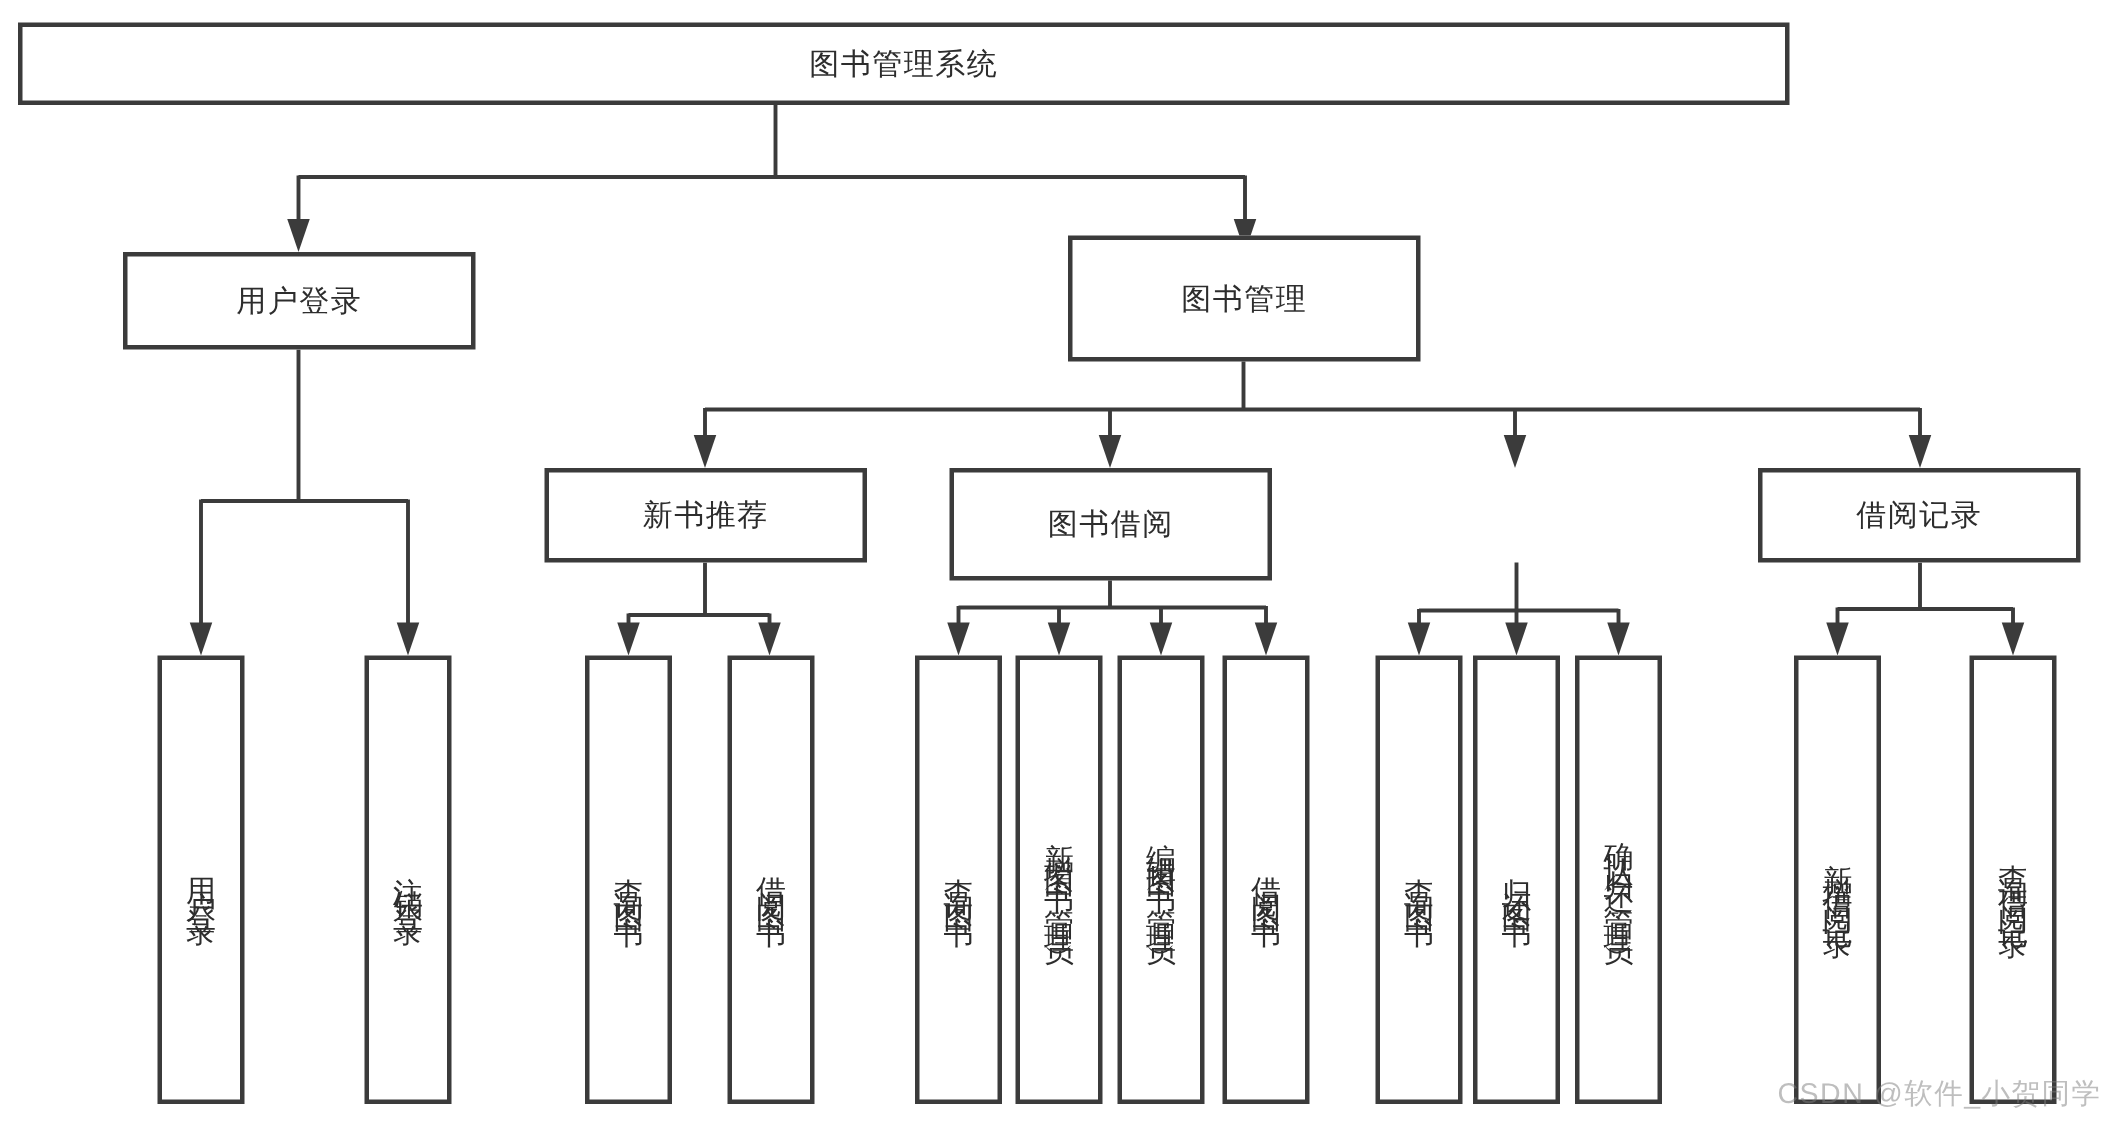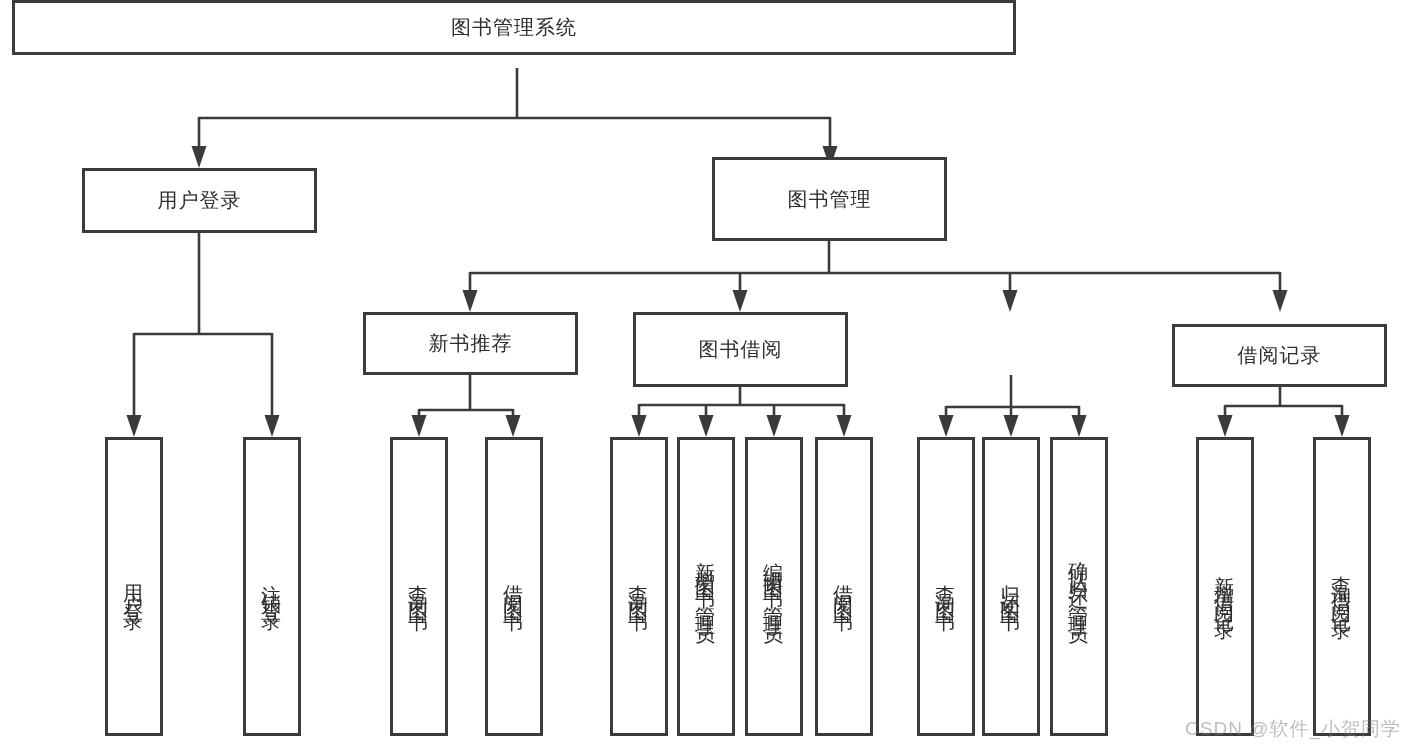--- a/index.html
+++ b/index.html
@@ -31,27 +31,27 @@
   .vbox { width: 58px; top: 437px; height: 299px; }
   .vbox .vlabel {
     writing-mode: vertical-rl;
     text-orientation: mixed;
     font-size: 20px;
     letter-spacing: 9px;
     color: #2d2d2d;
     white-space: nowrap;
   }
   
-  #node-root   { left: 12px;  top: 0;  width: 1004px; height: 55px; justify-content: center; }
+  #node-root   { left: 12px;  top: 15px;  width: 1181px; height: 55px; justify-content: center; }
   #node-login  { left: 82px;  top: 168px; width: 235px;  height: 65px; }
   #node-mgmt   { left: 712px; top: 157px; width: 235px;  height: 84px; font-family: Liberation Mono, monospace; }
   #node-newrec { left: 363px; top: 312px; width: 215px;  height: 63px; align-items: center; }
   #node-borrow { left: 633px; top: 312px; width: 215px;  height: 75px; }
   #node-curr   { left: 903px; top: 312px; width: 215px;  height: 63px; }
-  #node-record { left: 1172px;top: 312px; width: 215px;  height: 63px; margin-top: 12px; }
+  #node-record { left: 1172px;top: 312px; width: 215px;  height: 63px; }
   
   #leaf-a1 { left: 105px; }
   #leaf-a2 { left: 243px; }
   #leaf-b1 { left: 390px; }
   #leaf-b2 { left: 485px; }
   #leaf-c1 { left: 610px; }
   #leaf-c2 { left: 677px; }
   #leaf-c3 { left: 745px; }
   #leaf-c4 { left: 815px; }
   #leaf-d1 { left: 917px; }

